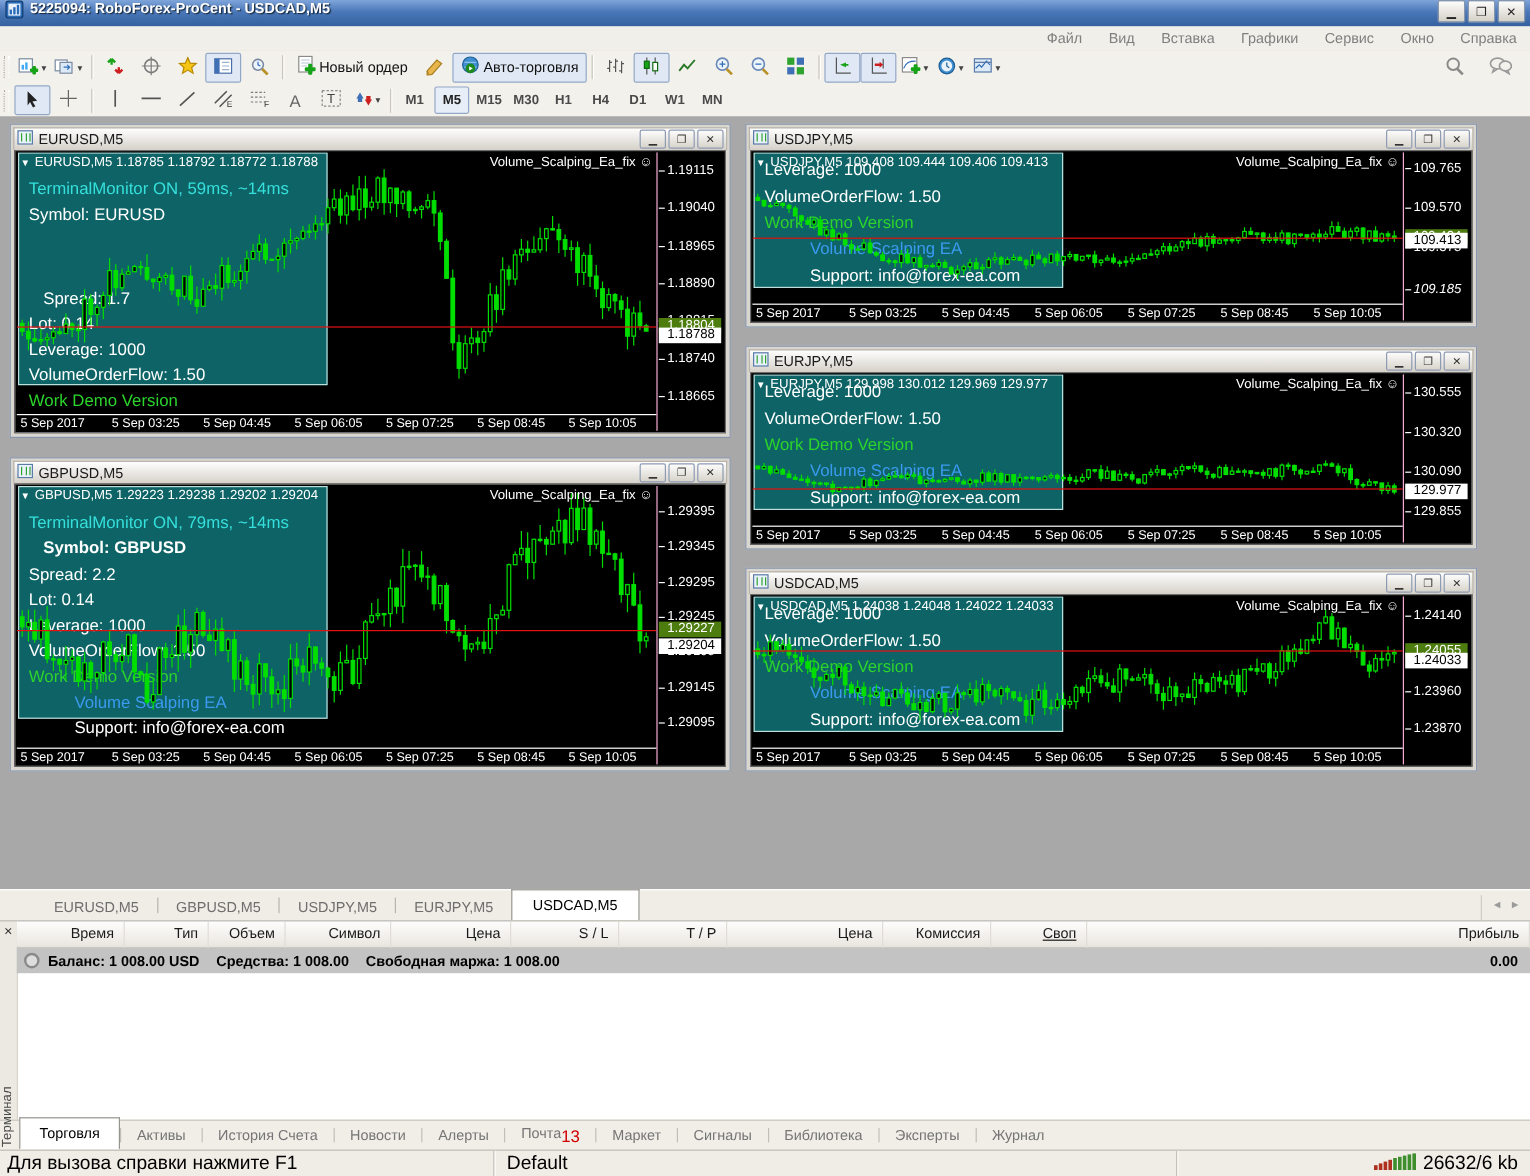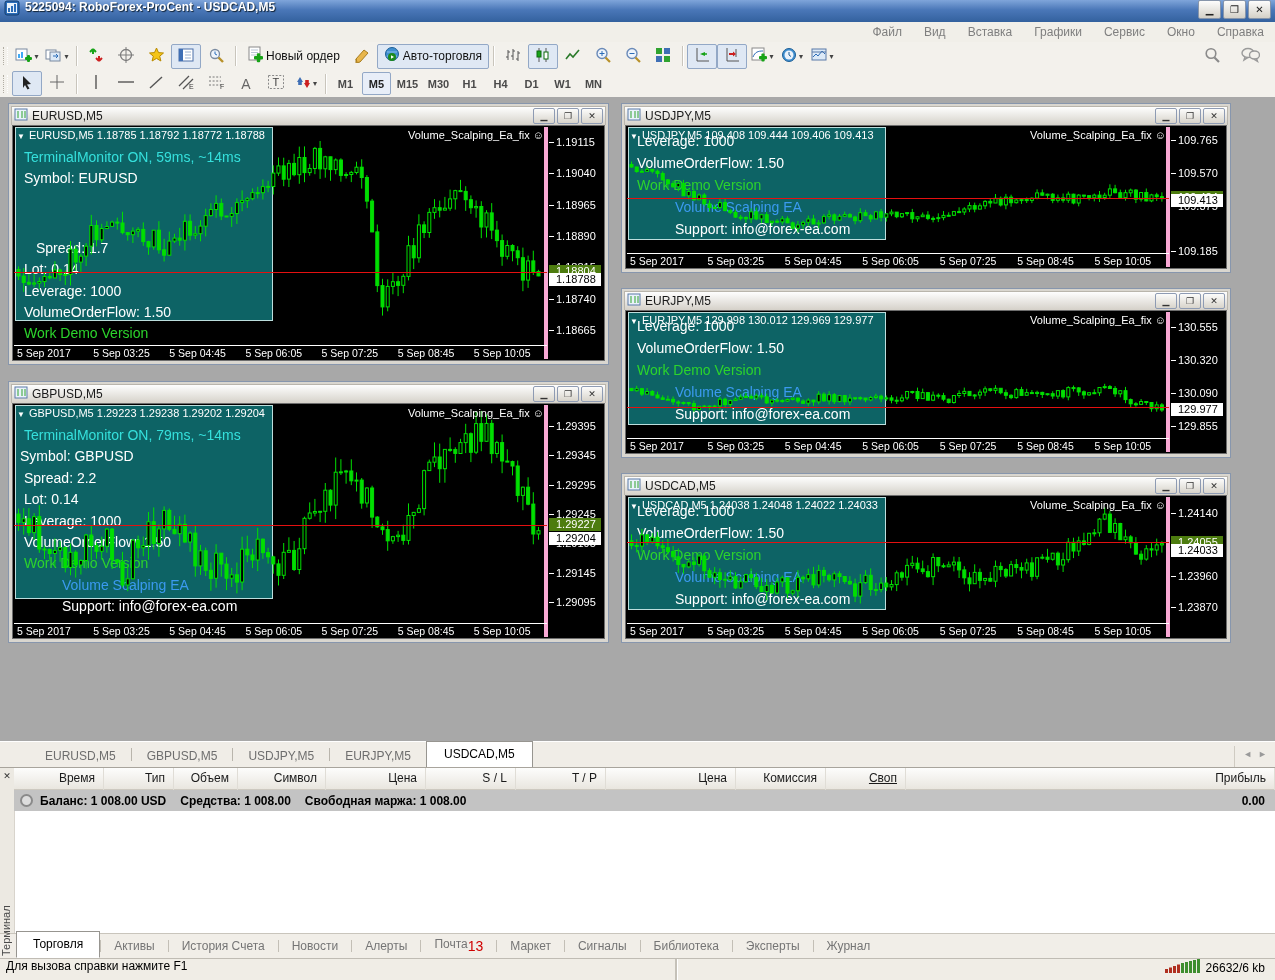--- a/index.html
+++ b/index.html
@@ -39,21 +39,21 @@
   .mdi{position:absolute;left:0;top:97px;right:0;height:644px;background:#a8a8a8;overflow:hidden;}
   .cwin{position:absolute;box-sizing:border-box;background:#d9d6cf;border:1px solid #8796ad;padding:2px;}
   .cw-title{height:18px;display:flex;align-items:center;padding:0 2px;
     background:linear-gradient(180deg,#fefefe,#d5d1c9);border:1px solid #b9b5ac;border-bottom:0;}
   .cw-name{margin-left:4px;font-size:12px;color:#1a1a1a;}
   .cw-btns{margin-left:auto;display:flex;gap:2px;}
   .cwb{width:20px;height:14px;display:grid;place-items:center;font-size:9px;color:#333;
     background:linear-gradient(180deg,#fcfcfb,#d8d4cb);border:1px solid #8e9bb3;border-radius:2px;}
   .cw-body{position:absolute;left:3px;right:3px;top:21px;bottom:3px;background:#000;border:1px solid #6d6d6d;}
   .plot{position:absolute;left:1px;top:1px;right:57px;bottom:15px;overflow:hidden;}
-  .paxis{position:absolute;right:1px;top:1px;bottom:1px;width:55px;border-left:4px solid #f9a8d4;
+  .paxis{position:absolute;right:1px;top:1px;bottom:1px;width:55px;border-left:1px solid #f9a8d4;
     color:#fff;font-size:11px;}
   .axlabel{position:absolute;left:8px;white-space:nowrap;}
   .axlabel::before{content:"";position:absolute;left:-7px;top:6px;width:5px;height:1px;background:#fff;}
   .pricebox{position:absolute;left:1px;right:2px;height:13px;line-height:13px;padding-left:7px;font-size:11px;z-index:3;}
   .pricebox.red{background:#4d7c0f;color:#fff;}
   .pricebox.white{background:#fff;color:#000;}
   .taxis{position:absolute;left:1px;right:57px;bottom:1px;height:13px;border-top:1px solid #fff;
     color:#fff;font-size:10.5px;}
   .tlabel{position:absolute;top:1px;white-space:nowrap;}
   .ea-overlay{position:absolute;left:1px;top:0;background:rgba(14,110,112,0.90);
@@ -98,21 +98,21 @@
   
   .terminal-tabs{position:absolute;left:0;top:933px;right:0;height:25px;background:#f1eee8;
     border-top:1px solid #c9c5bc;display:flex;align-items:center;padding-left:16px;box-sizing:border-box;}
   .ttab{color:#757575;font-size:12px;padding:4px 13px;position:relative;}
   .ttab.active{background:#fff;border:1px solid #979590;border-bottom:1px solid #fff;color:#000;
     margin-top:-3px;padding:5px 16px 6px;box-shadow:0 -1px 0 #fff inset;}
   .ttab-sep{width:1px;height:12px;background:#c3bfb6;}
   .ttab sub{color:#d00000;font-size:14px;}
   
   .statusbar{position:absolute;left:0;top:958px;right:0;height:22px;background:#f0ede6;
-    border-top:1px solid #c0bcb4;display:flex;align-items:flex-start;color:#000;font-size:12px;}
+    border-top:1px solid #c0bcb4;display:flex;align-items:center;color:#000;font-size:16px;}
   .sb-help{padding-left:6px;}
   .sb-sep{width:1px;height:100%;background:#c5c1b8;box-shadow:1px 0 0 #fff;}
   .sb-profile{padding:0 10px;}
   .sb-right{margin-left:auto;display:flex;align-items:center;gap:5px;padding-right:10px;}
 </style>
 </head>
 <body>
 
 <div class="titlebar">
   <span class="app-icon">
@@ -658,21 +658,21 @@
           <span class="cwb">▁</span>
           <span class="cwb">❐</span>
           <span class="cwb">✕</span>
         </span>
     </div>
     <div class="cw-body">
       <div class="plot">
         <div class="ea-overlay big">
             <div class="ea-lines">
               <div style="color: rgb(53, 224, 220); padding-left: 8px;">TerminalMonitor ON, 79ms, ~14ms</div>
-              <div style="color: rgb(255, 255, 255); padding-left: 4px;">Symbol: GBPUSD</div>
+              <div style="color: rgb(255, 255, 255); padding-left: 20px; font-weight: bold;">Symbol: GBPUSD</div>
               <div style="color: rgb(255, 255, 255); padding-left: 8px;">Spread: 2.2</div>
               <div style="color: rgb(255, 255, 255); padding-left: 8px;">Lot: 0.14</div>
               <div style="color: rgb(255, 255, 255); padding-left: 8px;">Leverage: 1000</div>
               <div style="color: rgb(255, 255, 255); padding-left: 8px;">VolumeOrderFlow: 1.50</div>
               <div style="color: rgb(44, 212, 44); padding-left: 8px;">Work Demo Version</div>
               <div style="color: rgb(59, 154, 240); padding-left: 46px;">Volume Scalping EA</div>
               <div style="color: rgb(255, 255, 255); padding-left: 46px;">Support: info@forex-ea.com</div>
             </div>
           </div>
         <svg class="candles" width="533" height="218">
@@ -1139,21 +1139,21 @@
             <rect x="533.4" y="69.7" width="3" height="1.9" fill="#00df00" stroke="#00df00"></rect>
           </svg>
         <div class="ohlc"><span class="tri">▼</span><span>USDJPY,M5  109.408 109.444 109.406 109.413</span></div>
         <div class="ea-badge"><span>Volume_Scalping_Ea_fix</span><span class="smiley">☺</span></div>
       <div class="bidline" style="top: 71px;"></div>
         </div>
       <div class="paxis">
           <div class="axlabel" style="top: 6.77027px;">109.765</div>
           <div class="axlabel" style="top: 39.973px;">109.570</div>
           <div class="axlabel" style="top: 73.1757px;">109.375</div>
-          <div class="axlabel" style="top: 118px;">109.185</div>
+          <div class="axlabel" style="top: 108px; font-style: italic;">109.185</div>
           <div class="pricebox red" style="top: 63.8324px;">109.424</div>
           <div class="pricebox white" style="top: 66.7054px;">109.413</div>
         </div>
       <div class="taxis">
           <div class="tlabel" style="left: 3px;">5 Sep 2017</div>
           <div class="tlabel" style="left: 80.4286px;">5 Sep 03:25</div>
           <div class="tlabel" style="left: 157.857px;">5 Sep 04:45</div>
           <div class="tlabel" style="left: 235.286px;">5 Sep 06:05</div>
           <div class="tlabel" style="left: 312.714px;">5 Sep 07:25</div>
           <div class="tlabel" style="left: 390.143px;">5 Sep 08:45</div>
@@ -1737,20 +1737,21 @@
     <span class="ttab">Библиотека</span>
     <span class="ttab-sep"></span>
     <span class="ttab">Эксперты</span>
     <span class="ttab-sep"></span>
     <span class="ttab">Журнал</span>
   </div>
 
 <div class="statusbar">
   <span class="sb-help">Для вызова справки нажмите F1</span>
   <span class="sb-sep" style="margin-left:auto;"></span>
+  <span class="sb-profile" style="width:548px;">Default</span>
   <span class="sb-sep"></span>
   <span class="sb-right">
     <span><svg width="36" height="14">
           <rect x="0" y="10" width="3" height="4" fill="#b03020"></rect>
           <rect x="4" y="8.5" width="3" height="5.5" fill="#b03020"></rect>
           <rect x="8" y="7" width="3" height="7" fill="#b03020"></rect>
           <rect x="12" y="5.5" width="3" height="8.5" fill="#b03020"></rect>
           <rect x="16" y="4" width="3" height="10" fill="#3e8e2e"></rect>
           <rect x="20" y="3" width="3" height="11" fill="#3e8e2e"></rect>
           <rect x="24" y="2" width="3" height="12" fill="#3e8e2e"></rect>

